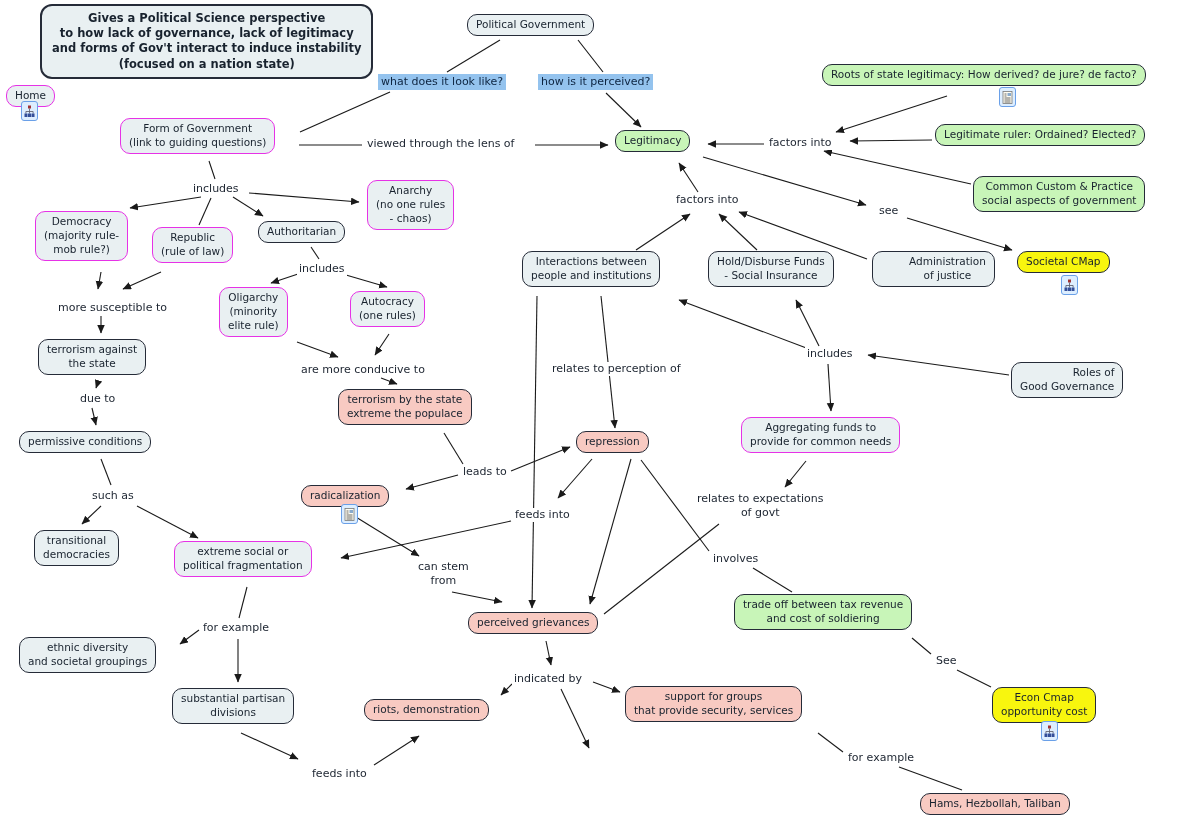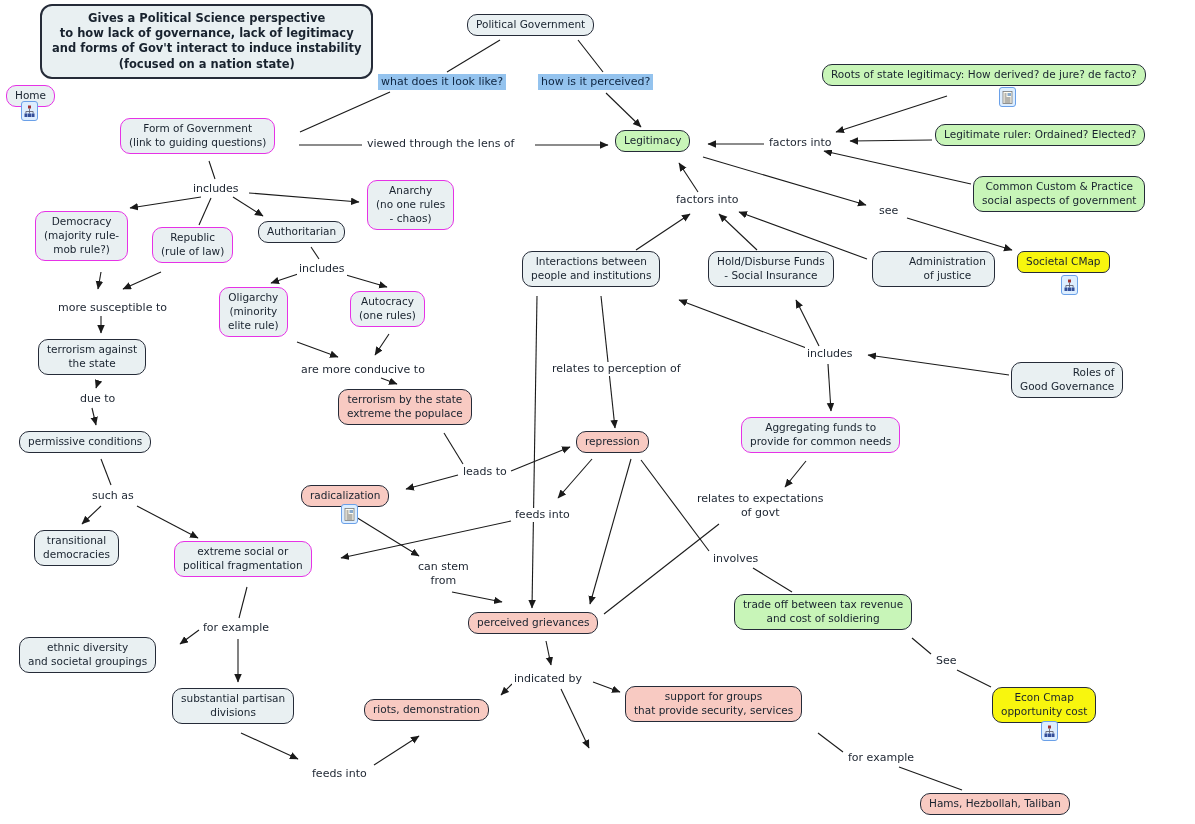--- a/index.html
+++ b/index.html
@@ -106,21 +106,21 @@
 (focused on a nation state)</div>
   <div class="node pink" style="left:6px;top:85px;">Home</div>
   <div class="node" style="left:467px;top:14px;">Political Government</div>
   <div class="node pink" style="left:120px;top:118px;">Form of Government
 (link to guiding questions)</div>
   <div class="node green" style="left:615px;top:130px;">Legitimacy</div>
   <div class="node green" style="left:822px;top:64px;">Roots of state legitimacy: How derived? de jure? de facto?</div>
   <div class="node green" style="left:935px;top:124px;">Legitimate ruler: Ordained? Elected?</div>
   <div class="node green" style="left:973px;top:176px;">Common Custom &amp; Practice
 social aspects of government</div>
-  <div class="node yellow" style="left:1017px;top:251px;border-radius:7px;">Societal CMap</div>
+  <div class="node yellow" style="left:1017px;top:251px;">Societal CMap</div>
   <div class="node pink" style="left:35px;top:211px;">Democracy
 (majority rule-
 mob rule?)</div>
   <div class="node pink" style="left:152px;top:227px;padding-left:8px;">Republic
 (rule of law)</div>
   <div class="node" style="left:258px;top:221px;">Authoritarian</div>
   <div class="node pink" style="left:367px;top:180px;">Anarchy
 (no one rules
 - chaos)</div>
   <div class="node pink" style="left:219px;top:287px;">Oligarchy

